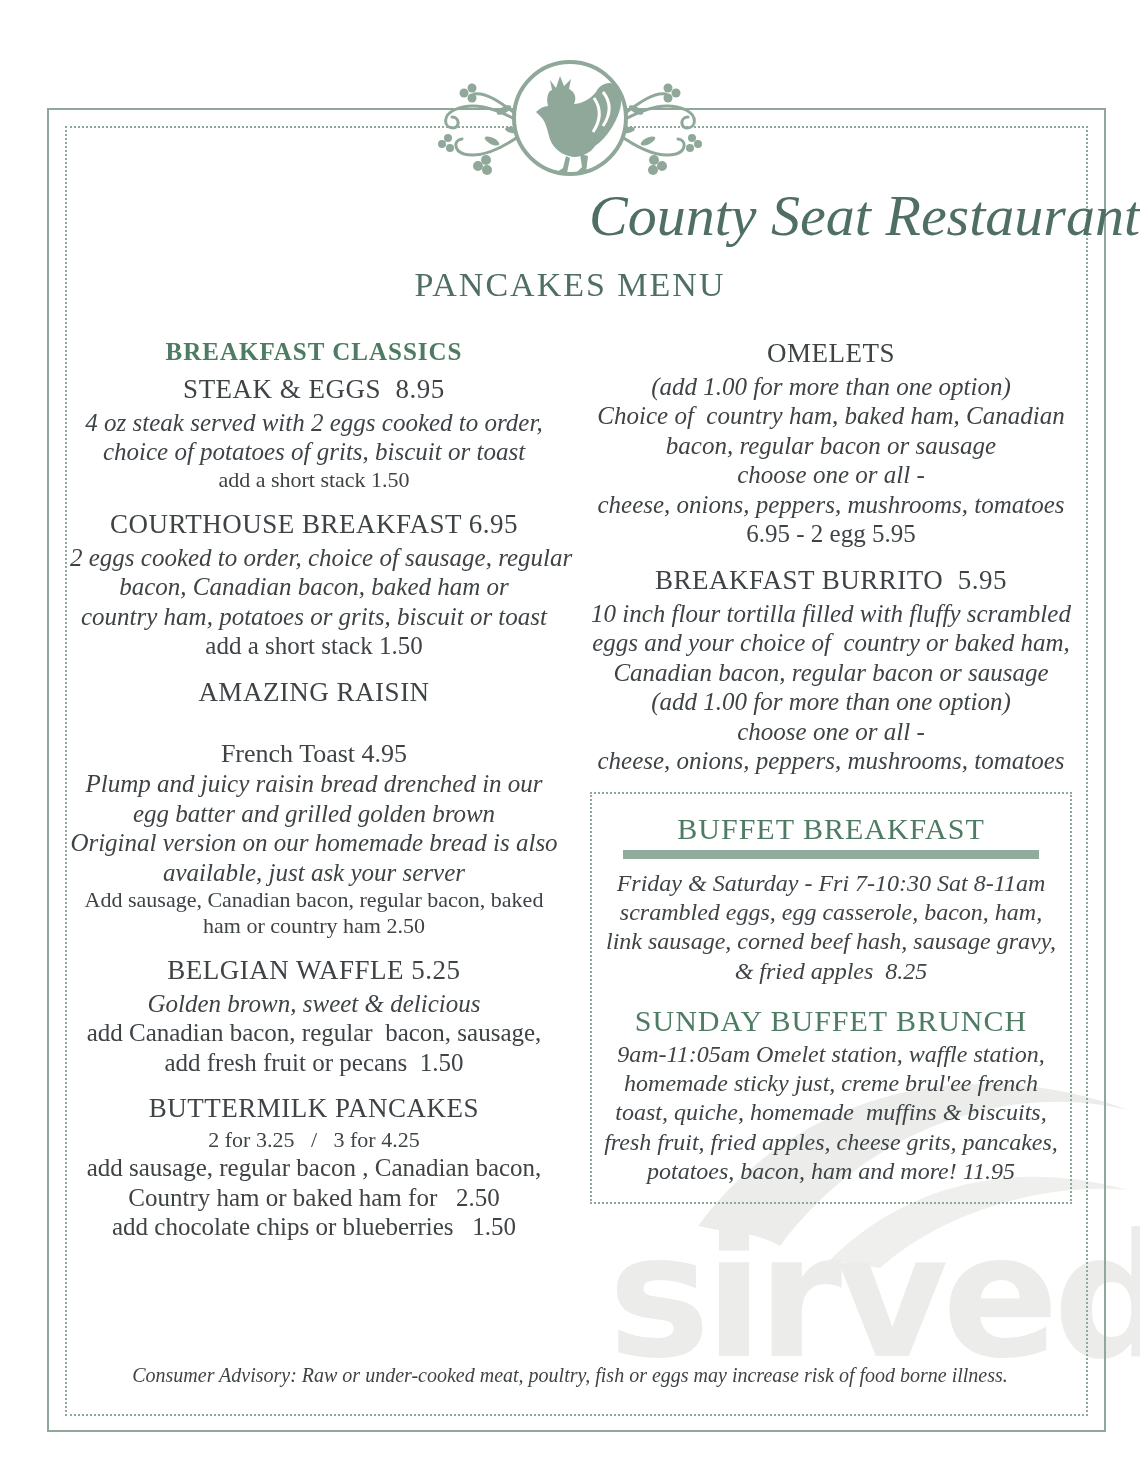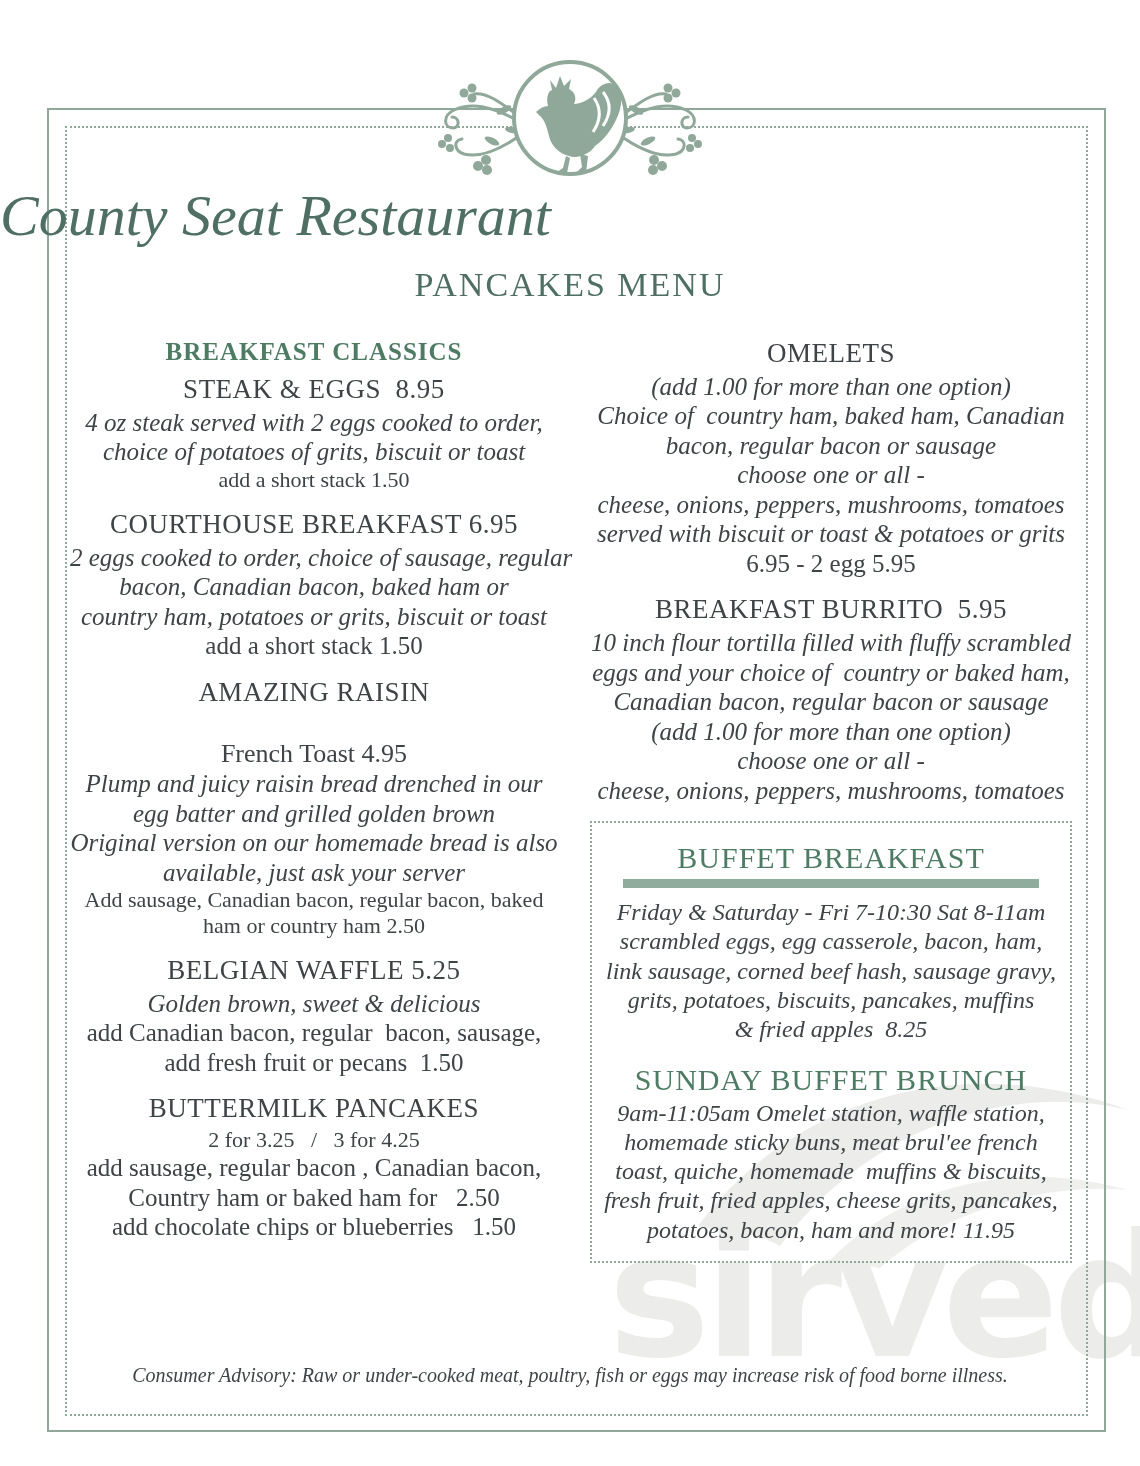--- a/index.html
+++ b/index.html
@@ -17,21 +17,21 @@
   .watermark{position:absolute;inset:0;z-index:0;}
   .wm-swoosh{position:absolute;left:680px;top:1030px;}
   .wm-text{position:absolute;left:608px;top:1196px;
     font-family:"DejaVu Sans", sans-serif;font-weight:bold;
     font-size:172px;letter-spacing:-6px;color:var(--watermark-gray,#ececeb);}
   .frame,.content-layer{position:absolute;inset:0;z-index:2;}
   .frame{z-index:1;}
   
   .emblem{position:absolute;top:46px;left:50%;transform:translateX(-50%);color:var(--sage,#8fa89a);}
   
-  .title{position:absolute;top:182px;width:100%;text-align:left;margin:0;
+  .title{position:absolute;top:182px;width:100%;text-align:right;margin:0;
     font-size:58px;font-style:italic;font-weight:normal;color:var(--title-green,#4f6f64);}
   .subtitle{position:absolute;top:266px;width:100%;text-align:center;margin:0;
     font-size:34px;font-weight:normal;letter-spacing:2px;color:var(--title-green,#4f6f64);}
   
   .columns{position:absolute;top:338px;left:70px;width:1002px;display:flex;gap:32px;}
   .col{text-align:center;}
   .col.left{width:488px;}
   .col.right{width:482px;}
   .section-heading{font-size:25px;font-weight:bold;letter-spacing:1px;
     color:var(--heading-green,#4e7b63);margin-bottom:8px;}
@@ -156,47 +156,45 @@
     </div>
     <div class="col right">
       <div>
           <div class="menu-item">
             <div class="line name">OMELETS</div>
             <div class="line italic">(add 1.00 for more than one option)</div>
             <div class="line italic">Choice of  country ham, baked ham, Canadian</div>
             <div class="line italic">bacon, regular bacon or sausage</div>
             <div class="line italic">choose one or all -</div>
             <div class="line italic">cheese, onions, peppers, mushrooms, tomatoes</div>
-            <div class="line italic">served with biscuit or toast &amp; potatoes or grits</div>
             <div class="line plain">6.95 - 2 egg 5.95</div>
           </div>
           <div class="menu-item">
             <div class="line name">BREAKFAST BURRITO  5.95</div>
             <div class="line italic">10 inch flour tortilla filled with fluffy scrambled</div>
             <div class="line italic">eggs and your choice of  country or baked ham,</div>
             <div class="line italic">Canadian bacon, regular bacon or sausage</div>
             <div class="line italic">(add 1.00 for more than one option)</div>
             <div class="line italic">choose one or all -</div>
             <div class="line italic">cheese, onions, peppers, mushrooms, tomatoes</div>
           </div>
         </div>
       <div class="buffet-box">
           <div class="menu-item">
             <div class="box-heading">BUFFET BREAKFAST</div>
             <div class="bar" style="background: rgb(143, 172, 157);"></div>
             <div class="line italic">Friday &amp; Saturday - Fri 7-10:30 Sat 8-11am</div>
             <div class="line italic">scrambled eggs, egg casserole, bacon, ham,</div>
             <div class="line italic">link sausage, corned beef hash, sausage gravy,</div>
-            <div class="line italic">grits, potatoes, biscuits, pancakes, muffins</div>
             <div class="line italic">&amp; fried apples  8.25</div>
           </div>
           <div class="menu-item">
             <div class="box-heading">SUNDAY BUFFET BRUNCH</div>
             <div class="line italic">9am-11:05am Omelet station, waffle station,</div>
-            <div class="line italic">homemade sticky buns, meat brul'ee french</div>
+            <div class="line italic">homemade sticky just, creme brul'ee french</div>
             <div class="line italic">toast, quiche, homemade  muffins &amp; biscuits,</div>
             <div class="line italic">fresh fruit, fried apples, cheese grits, pancakes,</div>
             <div class="line italic">potatoes, bacon, ham and more! 11.95</div>
           </div>
         </div>
     </div>
   </div>
 
   <div class="advisory">Consumer Advisory: Raw or under-cooked meat, poultry, fish or eggs may increase risk of food borne illness.</div>
 </div>

